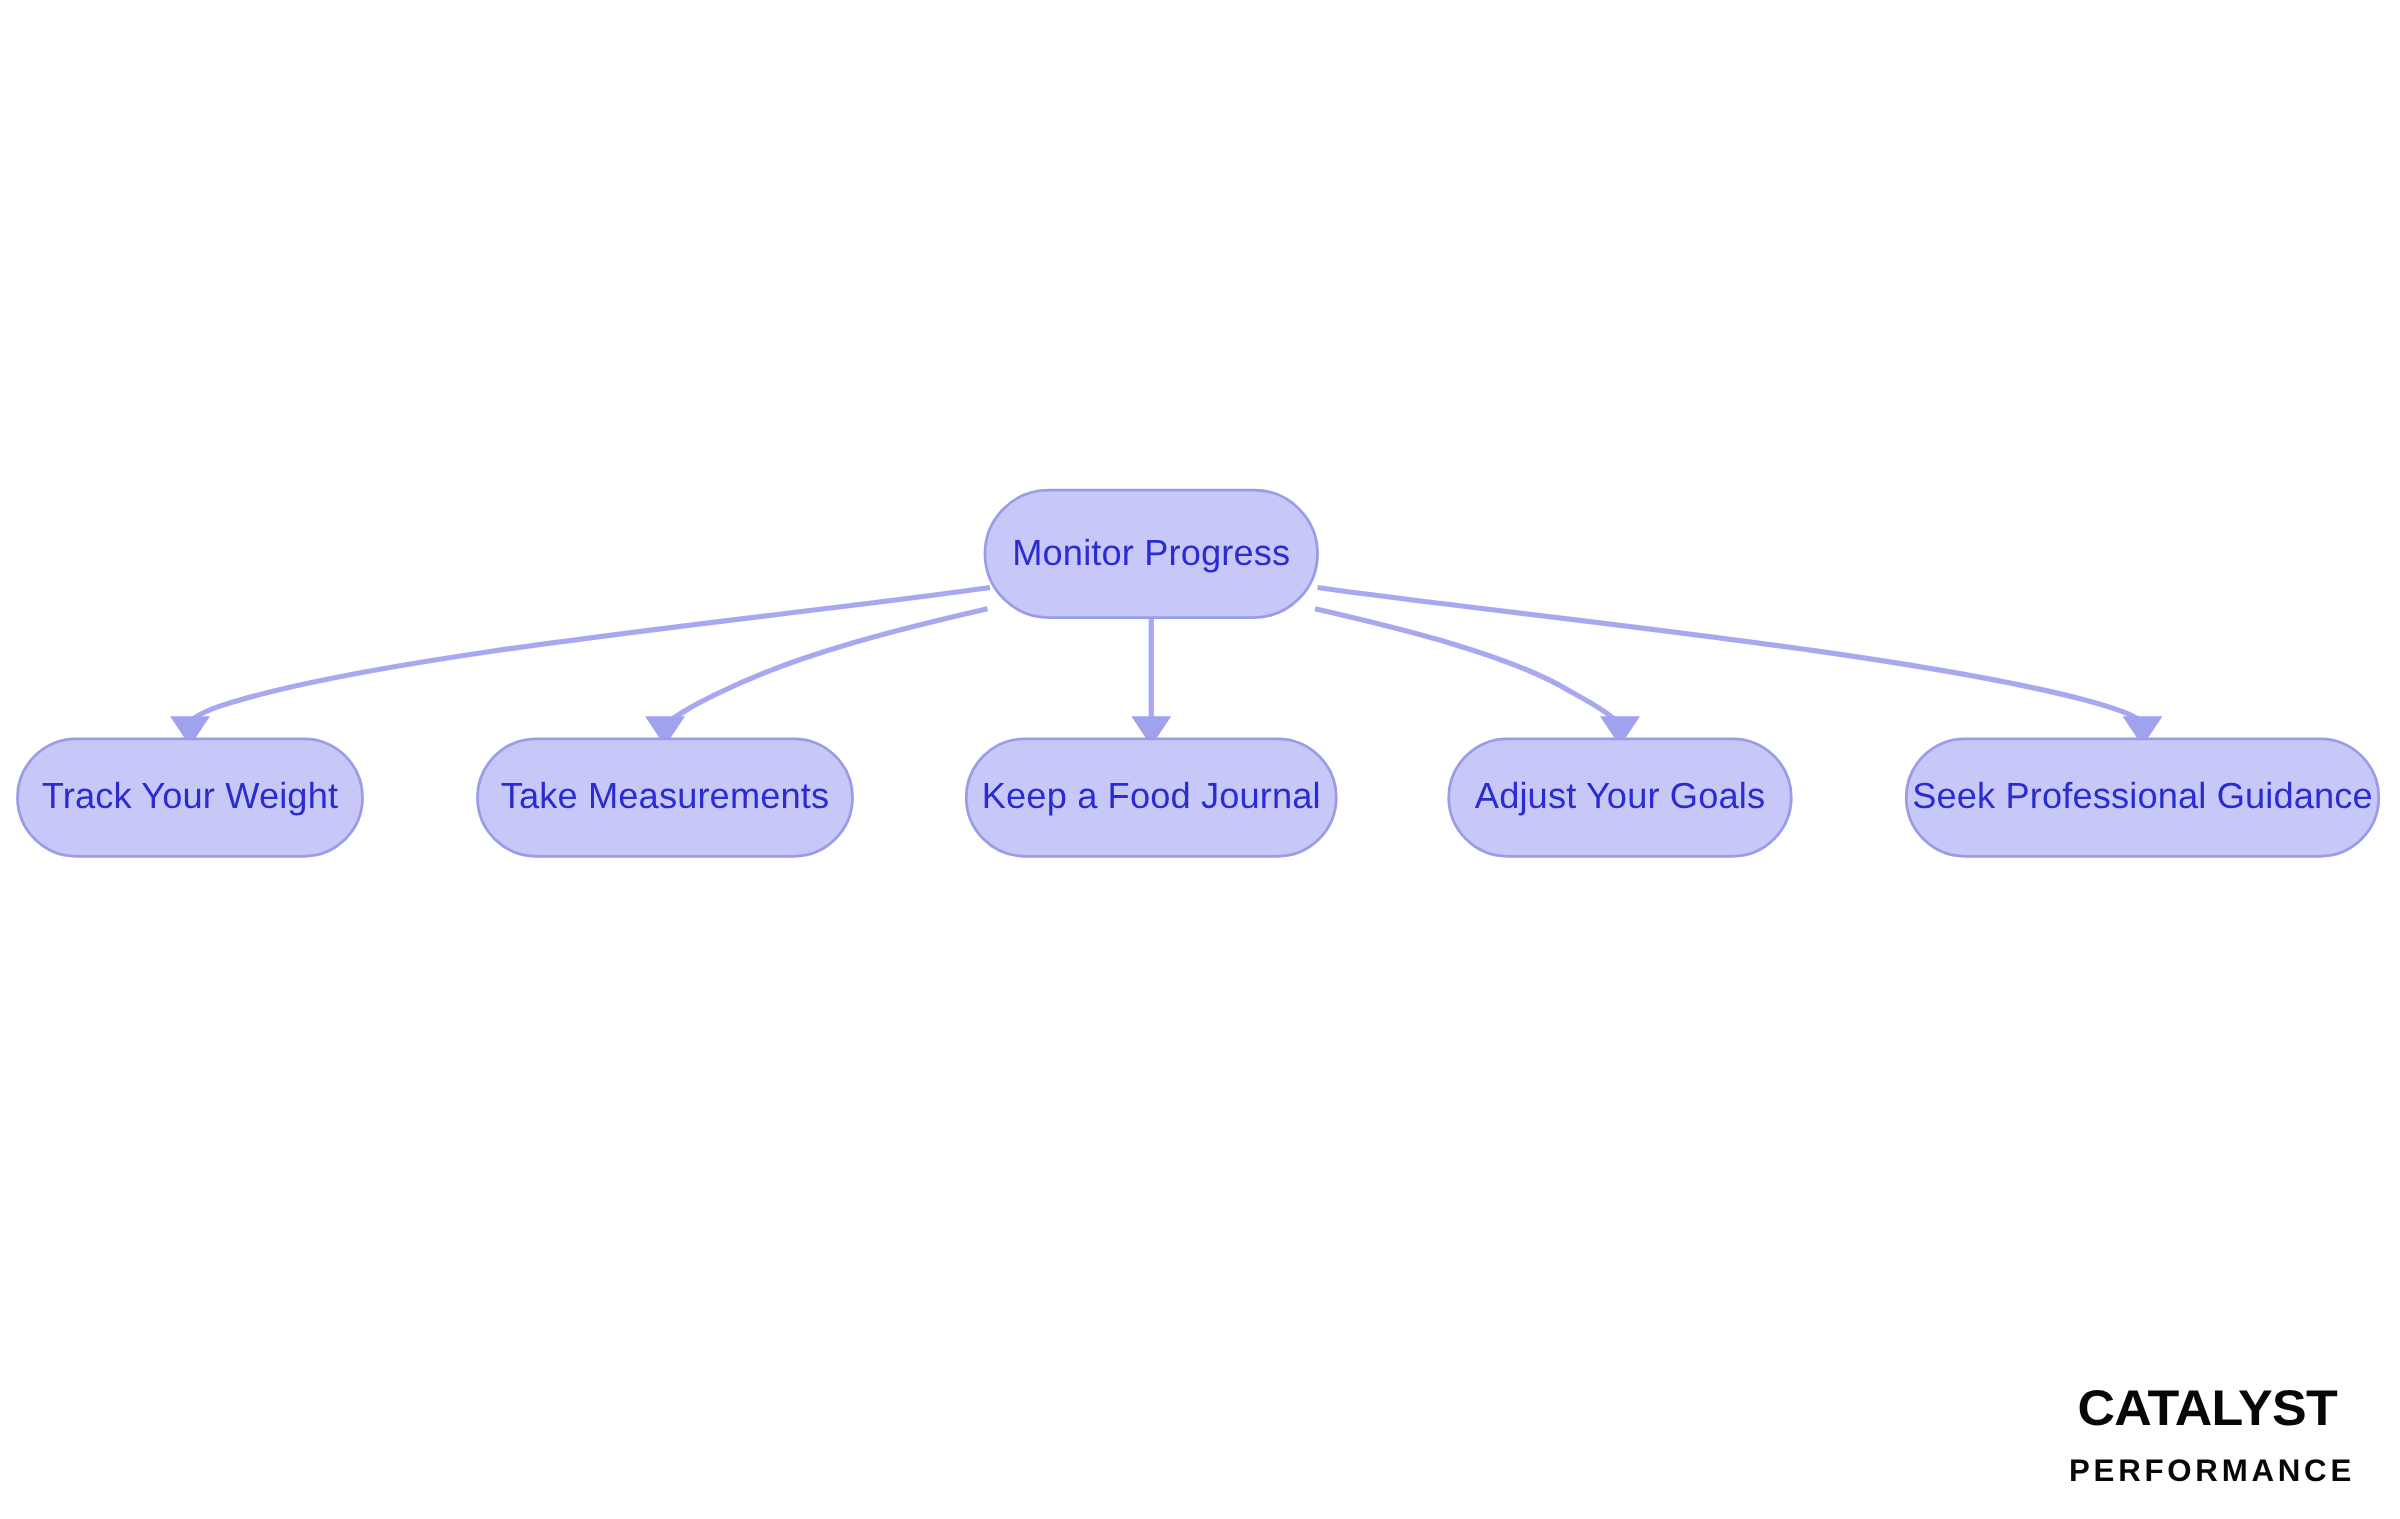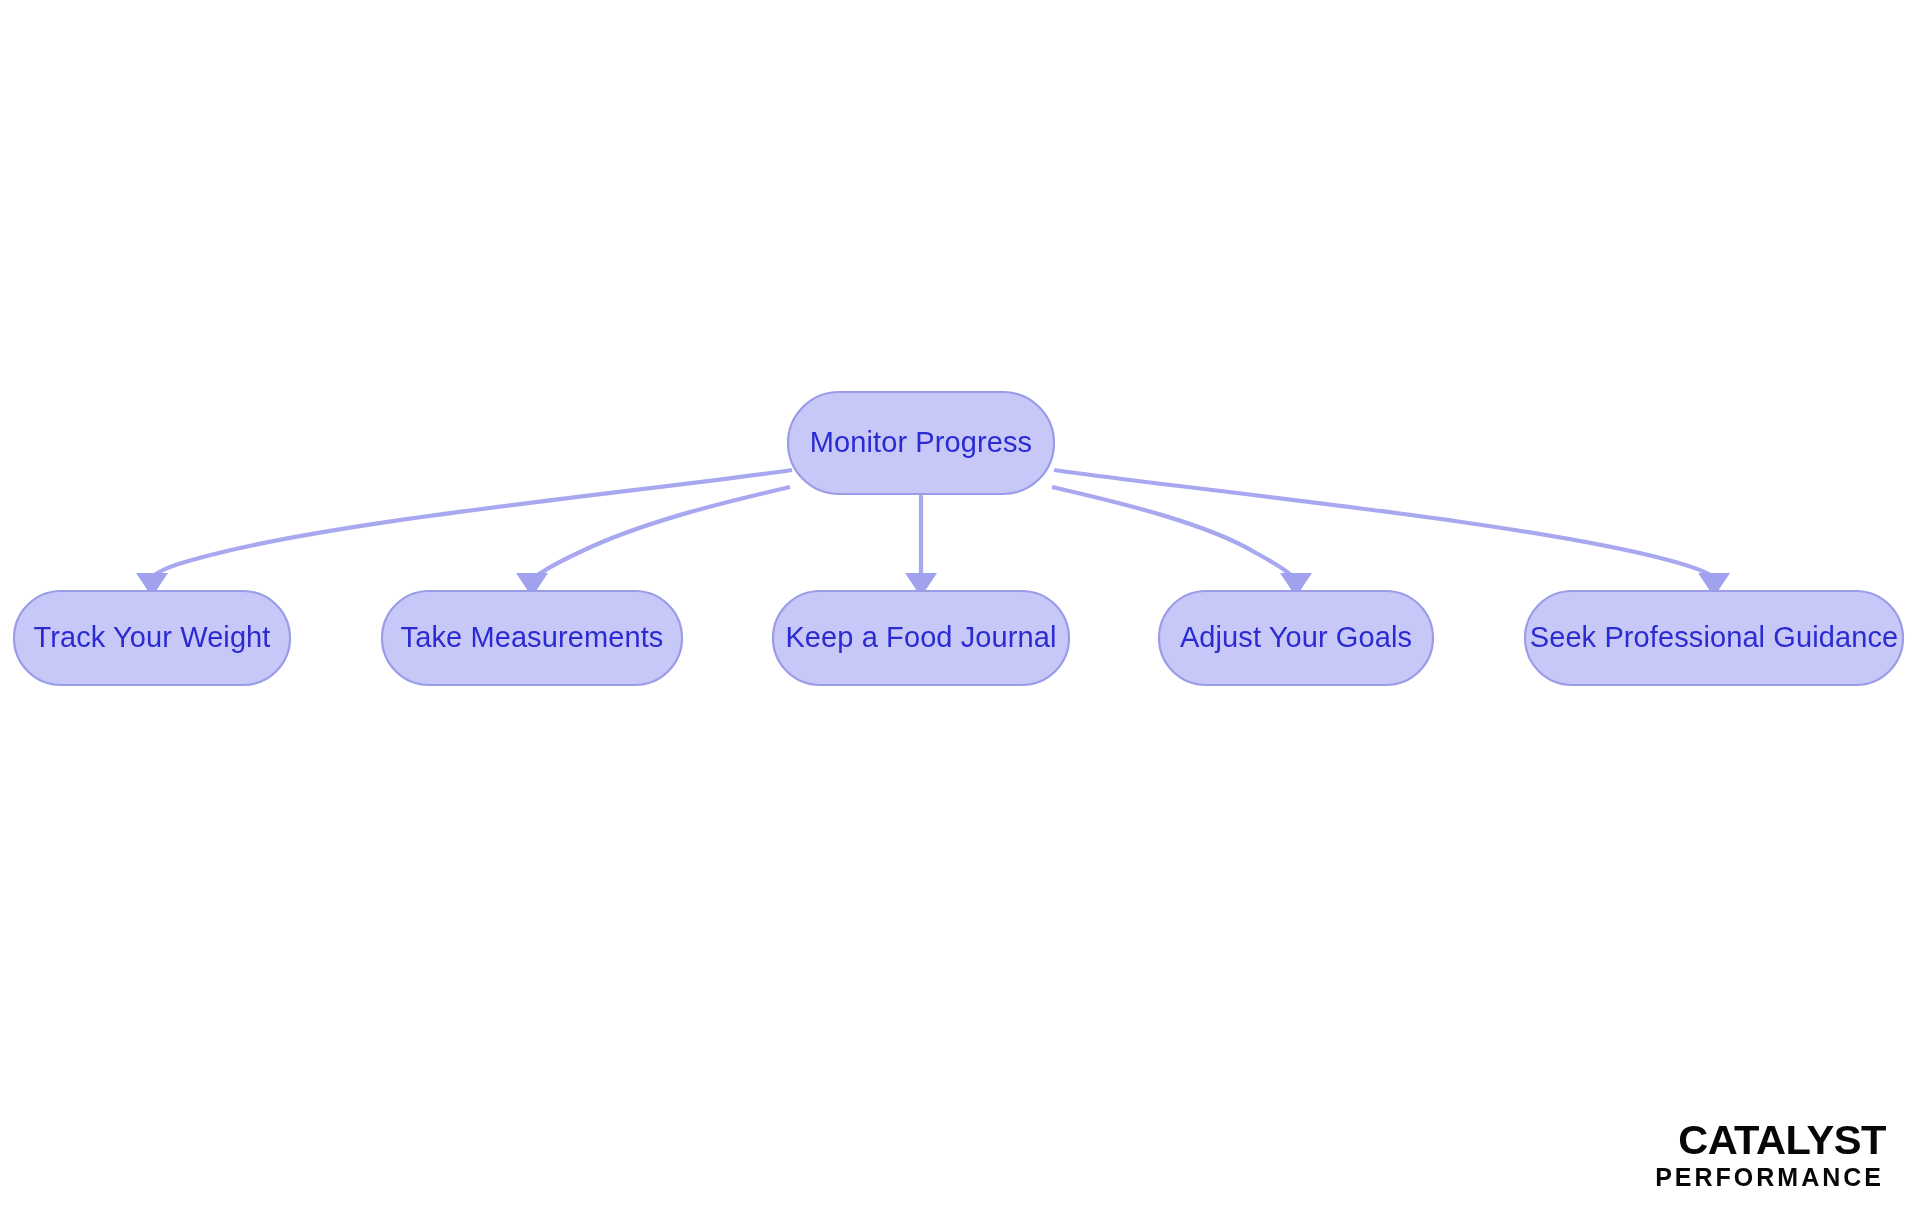--- a/index.html
+++ b/index.html
@@ -42,42 +42,42 @@
     stroke-linecap: butt;
   }
   .edge-arrowhead {
     fill: #a0a2ee;
     stroke: none;
   }
   .brand-logo {
     position: absolute;
     right: 34px;
     bottom: 25px;
-    text-align: right;
+    text-align: center;
     line-height: 1;
     user-select: none;
   }
   .brand-top {
     font-family: "Liberation Sans", sans-serif;
     font-size: 40px;
     font-weight: 700;
     letter-spacing: -0.5px;
     color: #07070a;
     display: block;
     transform: scaleX(1.04);
     transform-origin: right center;
   }
   .brand-bottom {
     font-family: "Liberation Sans", sans-serif;
     font-size: 25px;
     font-weight: 700;
     letter-spacing: 3.0px;
     color: #07070a;
     display: block;
-    margin-top: 5px;
+    margin-top: 18px;
     padding-right: 2px;
   }
 </style>
 </head>
 <body>
 
 <svg id="diagram-canvas" viewBox="0 0 1920 1215" xmlns="http://www.w3.org/2000/svg">
 
   <g>
     <path class="edge-path" d="M 792 470 C 640 492, 330 520, 192 560 C 170 566, 156 572, 152 578"></path>

